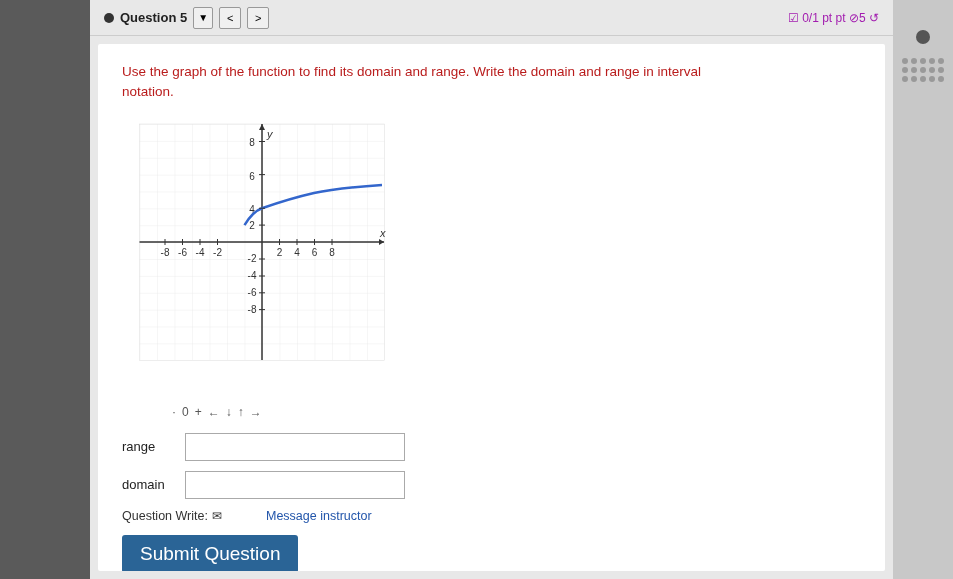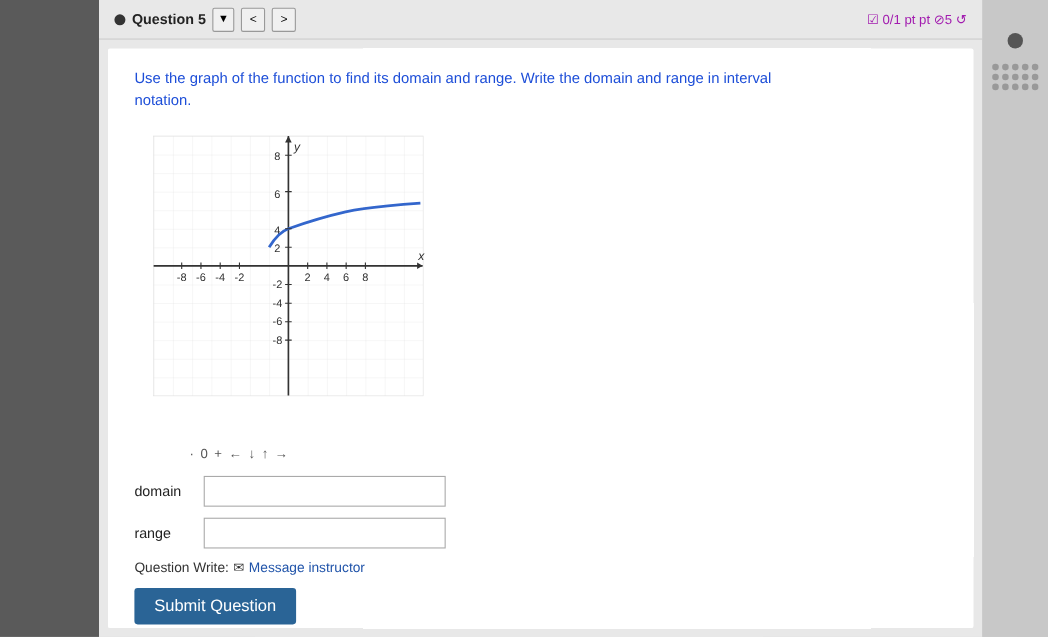--- a/index.html
+++ b/index.html
@@ -89,21 +89,21 @@
       flex: 1;
       background: #ffffff;
       margin: 8px;
       border-radius: 2px;
       padding: 18px 24px;
       overflow-y: auto;
       position: relative;
     }
     .question-text {
       font-size: 13.5px;
-      color: #1d4ed8;
+      color: #b91c1c;
       line-height: 1.5;
       margin-bottom: 16px;
       max-width: 600px;
     }
     .graph-container {
       width: 280px;
       height: 300px;
       position: relative;
       margin-bottom: 14px;
     }
@@ -149,27 +149,28 @@
       color: #333;
       margin-bottom: 12px;
       display: flex;
       align-items: center;
       gap: 4px;
     }
     .message-link {
       color: #2255aa;
       text-decoration: none;
       cursor: pointer;
+      margin-left: 40px;
     }
     .submit-btn {
       background: #2a6496;
       color: white;
       border: none;
       padding: 8px 18px;
-      font-size: 15px;
+      font-size: 19px;
       cursor: pointer;
       border-radius: 3px;
     }
     .right-sidebar {
       width: 60px;
       background: #c8c8c8;
       display: flex;
       flex-direction: column;
       align-items: center;
       padding-top: 30px;
@@ -288,26 +289,26 @@
         <span class="graph-ctrl-btn">0</span>
         <span class="graph-ctrl-btn">+</span>
         <span class="graph-ctrl-btn">←</span>
         <span class="graph-ctrl-btn">↓</span>
         <span class="graph-ctrl-btn">↑</span>
         <span class="graph-ctrl-btn">→</span>
       </div>
     </div>
 
     <div class="input-row">
+      <label class="input-label">range</label>
+      <input type="text" class="answer-input" style="">
+    </div>
+
+    <div class="input-row">
       <label class="input-label">domain</label>
-      <input type="text" class="answer-input" style="">
-    </div>
-
-    <div class="input-row">
-      <label class="input-label">range</label>
       <input type="text" class="answer-input" style="">
     </div>
 
     <div class="question-help">
       <span>Question Write:</span>
       <span class="mail-icon">✉</span>
       <a class="message-link">Message instructor</a>
     </div>
 
     <button class="submit-btn">Submit Question</button>

